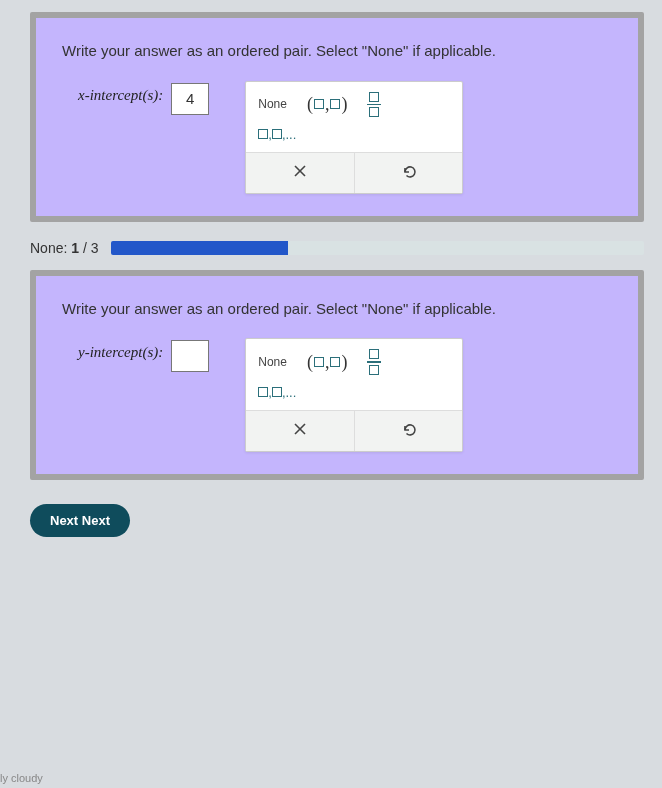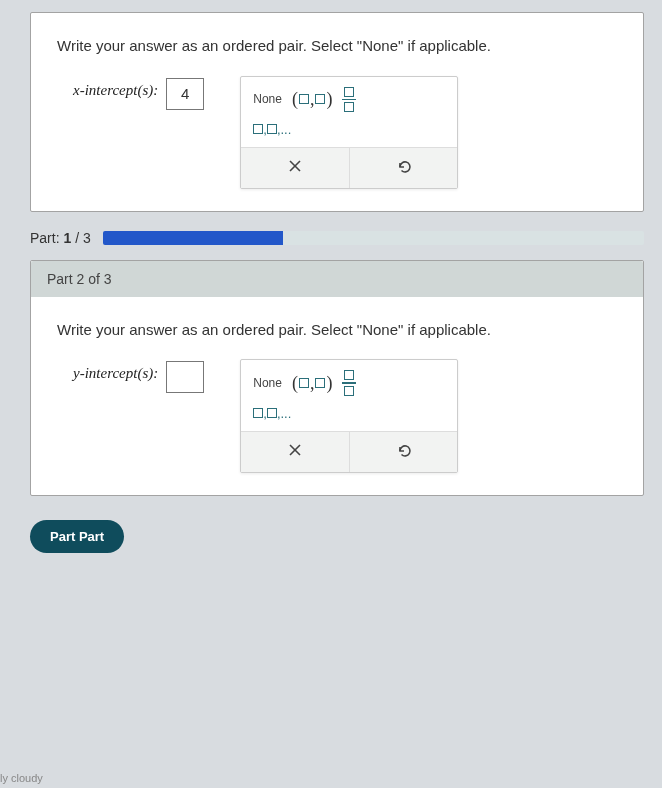--- a/index.html
+++ b/index.html
@@ -6,22 +6,22 @@
   body {
     font-family: Verdana, Geneva, sans-serif;
     background: #d8dce0;
     width: 662px;
     height: 788px;
     overflow: hidden;
     padding: 12px 0 0 30px;
     color: #333;
   }
   .panel {
-    background: #ffffff;
-    border: 1px solid #a3a3a3;
+    background: #c4b5fd;
+    border: 6px solid #a3a3a3;
     border-radius: 2px;
     margin-right: 18px;
     margin-bottom: 18px;
   }
   .panel-body { padding: 22px 26px; }
   .instr {
     font-size: 15px;
     color: #333;
     margin-bottom: 18px;
     line-height: 1.5;
@@ -51,21 +51,21 @@
     margin-left: 28px;
     border: 1px solid #ccc;
     border-radius: 2px;
     background: #fff;
     width: 218px;
     box-shadow: 0 1px 3px rgba(0,0,0,0.08);
   }
   .pal-row {
     display: flex;
     padding: 10px 12px 6px 12px;
-    gap: 10px;
+    gap: 20px;
   }
   .pal-row2 { padding: 4px 12px 10px 12px; }
   .pal-item {
     font-size: 13px;
     color: #2b6f7a;
     cursor: pointer;
     display: flex;
     align-items: center;
   }
   .pal-item.none { font-size: 12px; color: #444; }
@@ -207,30 +207,29 @@
           </div>
         </div>
       </div>
     </div>
   </div>
 </div>
 
 
 <div class="progress-wrap">
   <span class="label">
-    <span>Part: </span><b>1</b><span> / </span><span>3</span>
+    <span>None: </span><b>1</b><span> / </span><span>3</span>
   </span>
   <div class="progress-bar">
     <div class="progress-fill"></div>
   </div>
 </div>
 
 
 <div class="panel">
-  <div class="part-header">Part 2 of 3</div>
   <div class="panel-body">
     <div class="instr">Write your answer as an ordered pair. Select "None" if applicable.</div>
     <div class="field-row">
       <div class="field-label">
         <span class="yvar">y</span><span>-intercept(s):</span>
       </div>
       <div class="answer-box"></div>
       <div class="palette">
         <div class="pal-row">
           <div class="pal-item none">None</div>
@@ -271,18 +270,18 @@
                   <polyline points="4,5 4,9 8,9"></polyline>
                 </svg>
             </span>
           </div>
         </div>
       </div>
     </div>
   </div>
 </div>
 
-<div class="next-btn">Part Part</div>
+<div class="next-btn">Next Next</div>
 
 <div class="bottom-tag">ly cloudy</div>
 
 
 
 
 </body></html>

